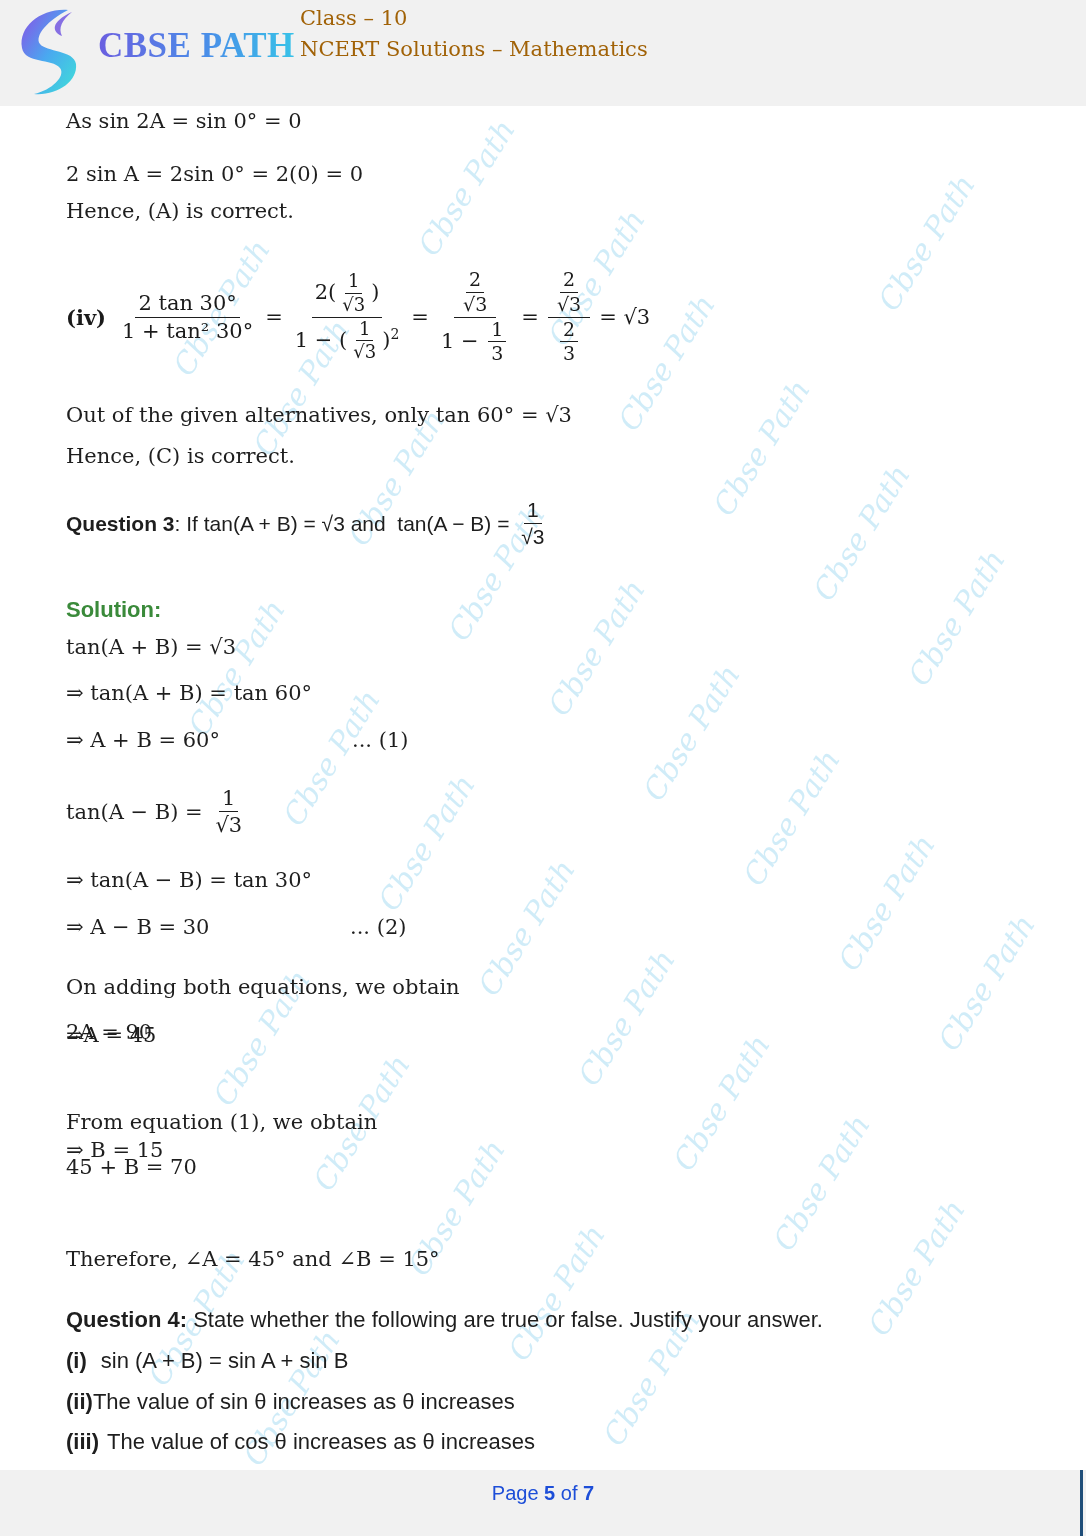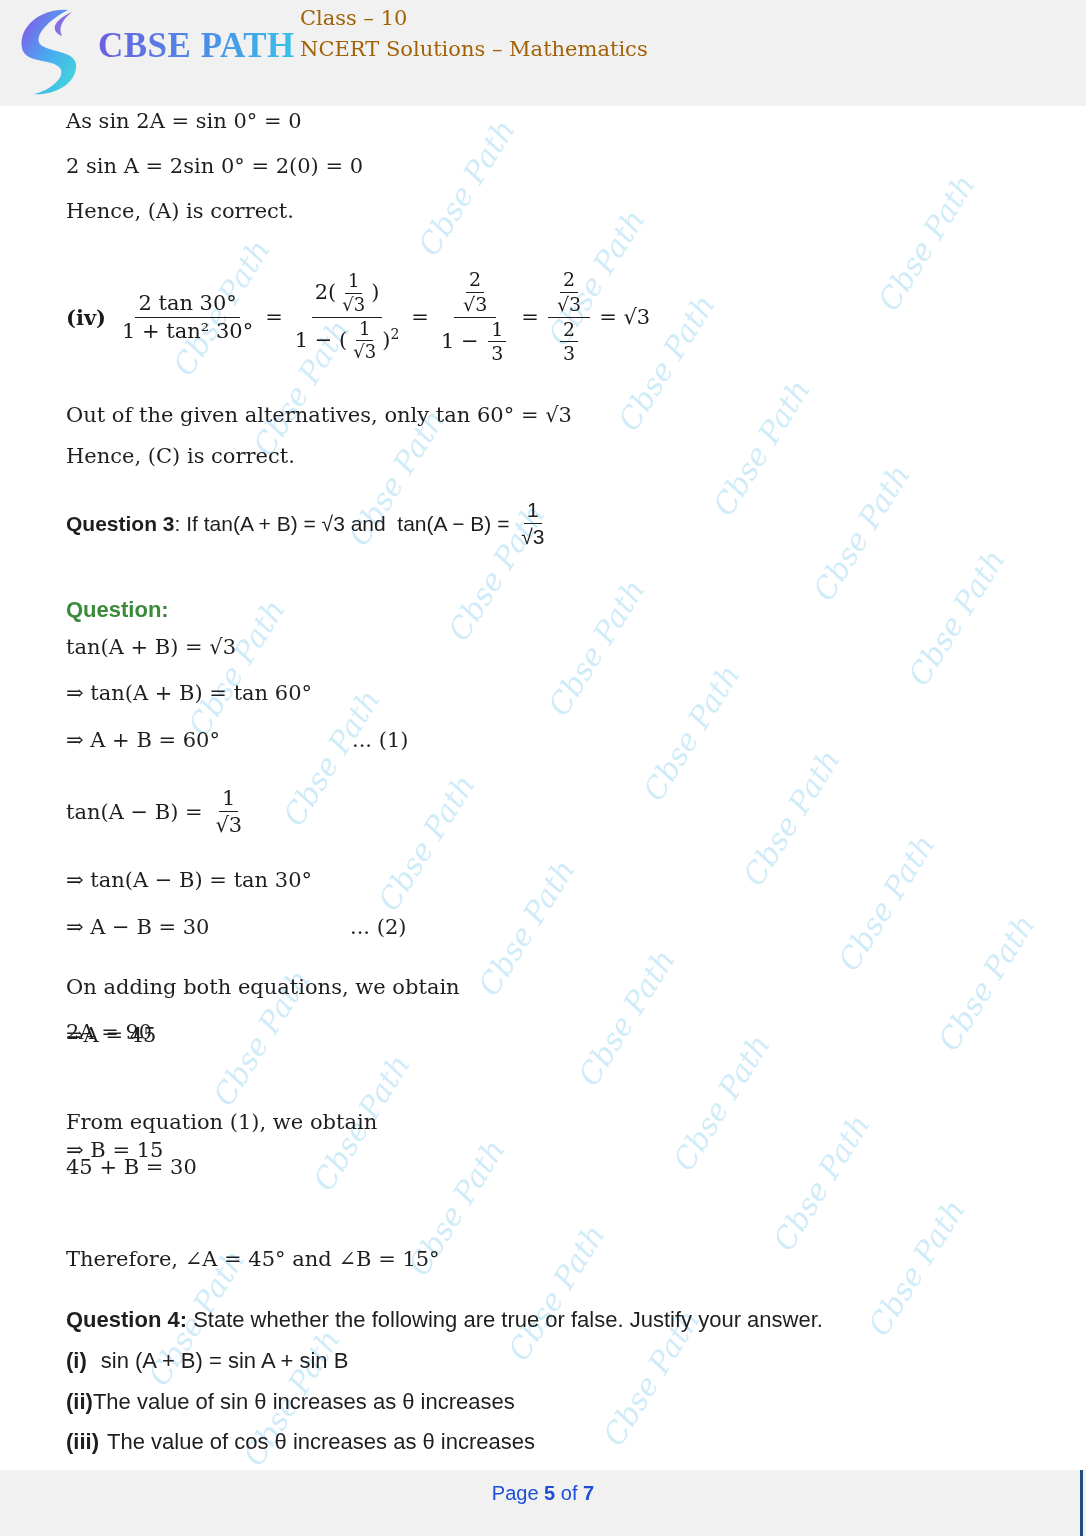--- a/index.html
+++ b/index.html
@@ -96,21 +96,21 @@
 <div class="wm" style="left:285px;top:1105px;">Cbse Path</div>
 <div class="wm" style="left:745px;top:1165px;">Cbse Path</div>
 <div class="wm" style="left:380px;top:1190px;">Cbse Path</div>
 <div class="wm" style="left:840px;top:1250px;">Cbse Path</div>
 <div class="wm" style="left:480px;top:1275px;">Cbse Path</div>
 <div class="wm" style="left:120px;top:1300px;">Cbse Path</div>
 <div class="wm" style="left:575px;top:1360px;">Cbse Path</div>
 <div class="wm" style="left:215px;top:1380px;">Cbse Path</div>
 
 <div class="line" style="top:109px;">As sin 2A = sin 0° = 0</div>
-<div class="line" style="top:154px;">2 sin A = 2sin 0° = 2(0) = 0</div>
+<div class="line" style="top:162px;">2 sin A = 2sin 0° = 2(0) = 0</div>
 <div class="line" style="top:199px;">Hence, (A) is correct.</div>
 
 <div class="eqn-iv">
   <b style="margin-right:10px;">(iv)</b>
   <span class="frac">
     <span class="num">2 tan 30°</span>
     <span class="den">1 + tan² 30°</span>
   </span>
   <span style="margin:0 6px;">=</span>
   <span class="frac">
@@ -165,42 +165,42 @@
 
 <div class="line q" style="top:498px; display:flex; align-items:center; font-size:21px;">
   <b>Question 3</b>
   <span style="white-space:pre;">: If tan(A + B) = √3 and  tan(A − B) = </span>
   <span class="frac">
     <span class="num">1</span>
     <span class="den">√3</span>
   </span>
 </div>
 
-<div class="line sol" style="top:597px;">Question:</div>
+<div class="line sol" style="top:597px;">Solution:</div>
 <div class="line" style="top:635px;">tan(A + B) = √3</div>
 <div class="line" style="top:681px;">⇒ tan(A + B) = tan 60°</div>
 <div class="line" style="top:728px;">⇒ A + B = 60°</div>
 <div class="line" style="top:728px; left:352px;">... (1)</div>
 
 <div class="line" style="top:786px; display:flex; align-items:center;">
   <span style="white-space:pre;">tan(A − B) = </span>
   <span class="frac">
     <span class="num">1</span>
     <span class="den">√3</span>
   </span>
 </div>
 <div class="line" style="top:868px;">⇒ tan(A − B) = tan 30°</div>
 <div class="line" style="top:915px;">⇒ A − B = 30</div>
 <div class="line" style="top:915px; left:350px;">... (2)</div>
 
 <div class="line" style="top:975px;">On adding both equations, we obtain</div>
 <div class="line" style="top:1020px;">2A = 90</div>
 <div class="line" style="top:1023px;">⇒A = 45</div>
 <div class="line" style="top:1110px;">From equation (1), we obtain</div>
-<div class="line" style="top:1155px;">45 + B = 30</div>
+<div class="line" style="top:1155px;">45 + B = 70</div>
 <div class="line" style="top:1138px;">⇒ B = 15</div>
 <div class="line" style="top:1247px;">Therefore, ∠A = 45° and ∠B = 15°</div>
 
 <div class="line q" style="top:1307px;">
   <b>Question 4:</b><span> State whether the following are true or false. Justify your answer.</span>
 </div>
 <div class="line q" style="top:1348px;">
   <b style="margin-right:14px;">(i)</b><span>sin (A + B) = sin A + sin B</span>
 </div>
 <div class="line q" style="top:1389px;">

